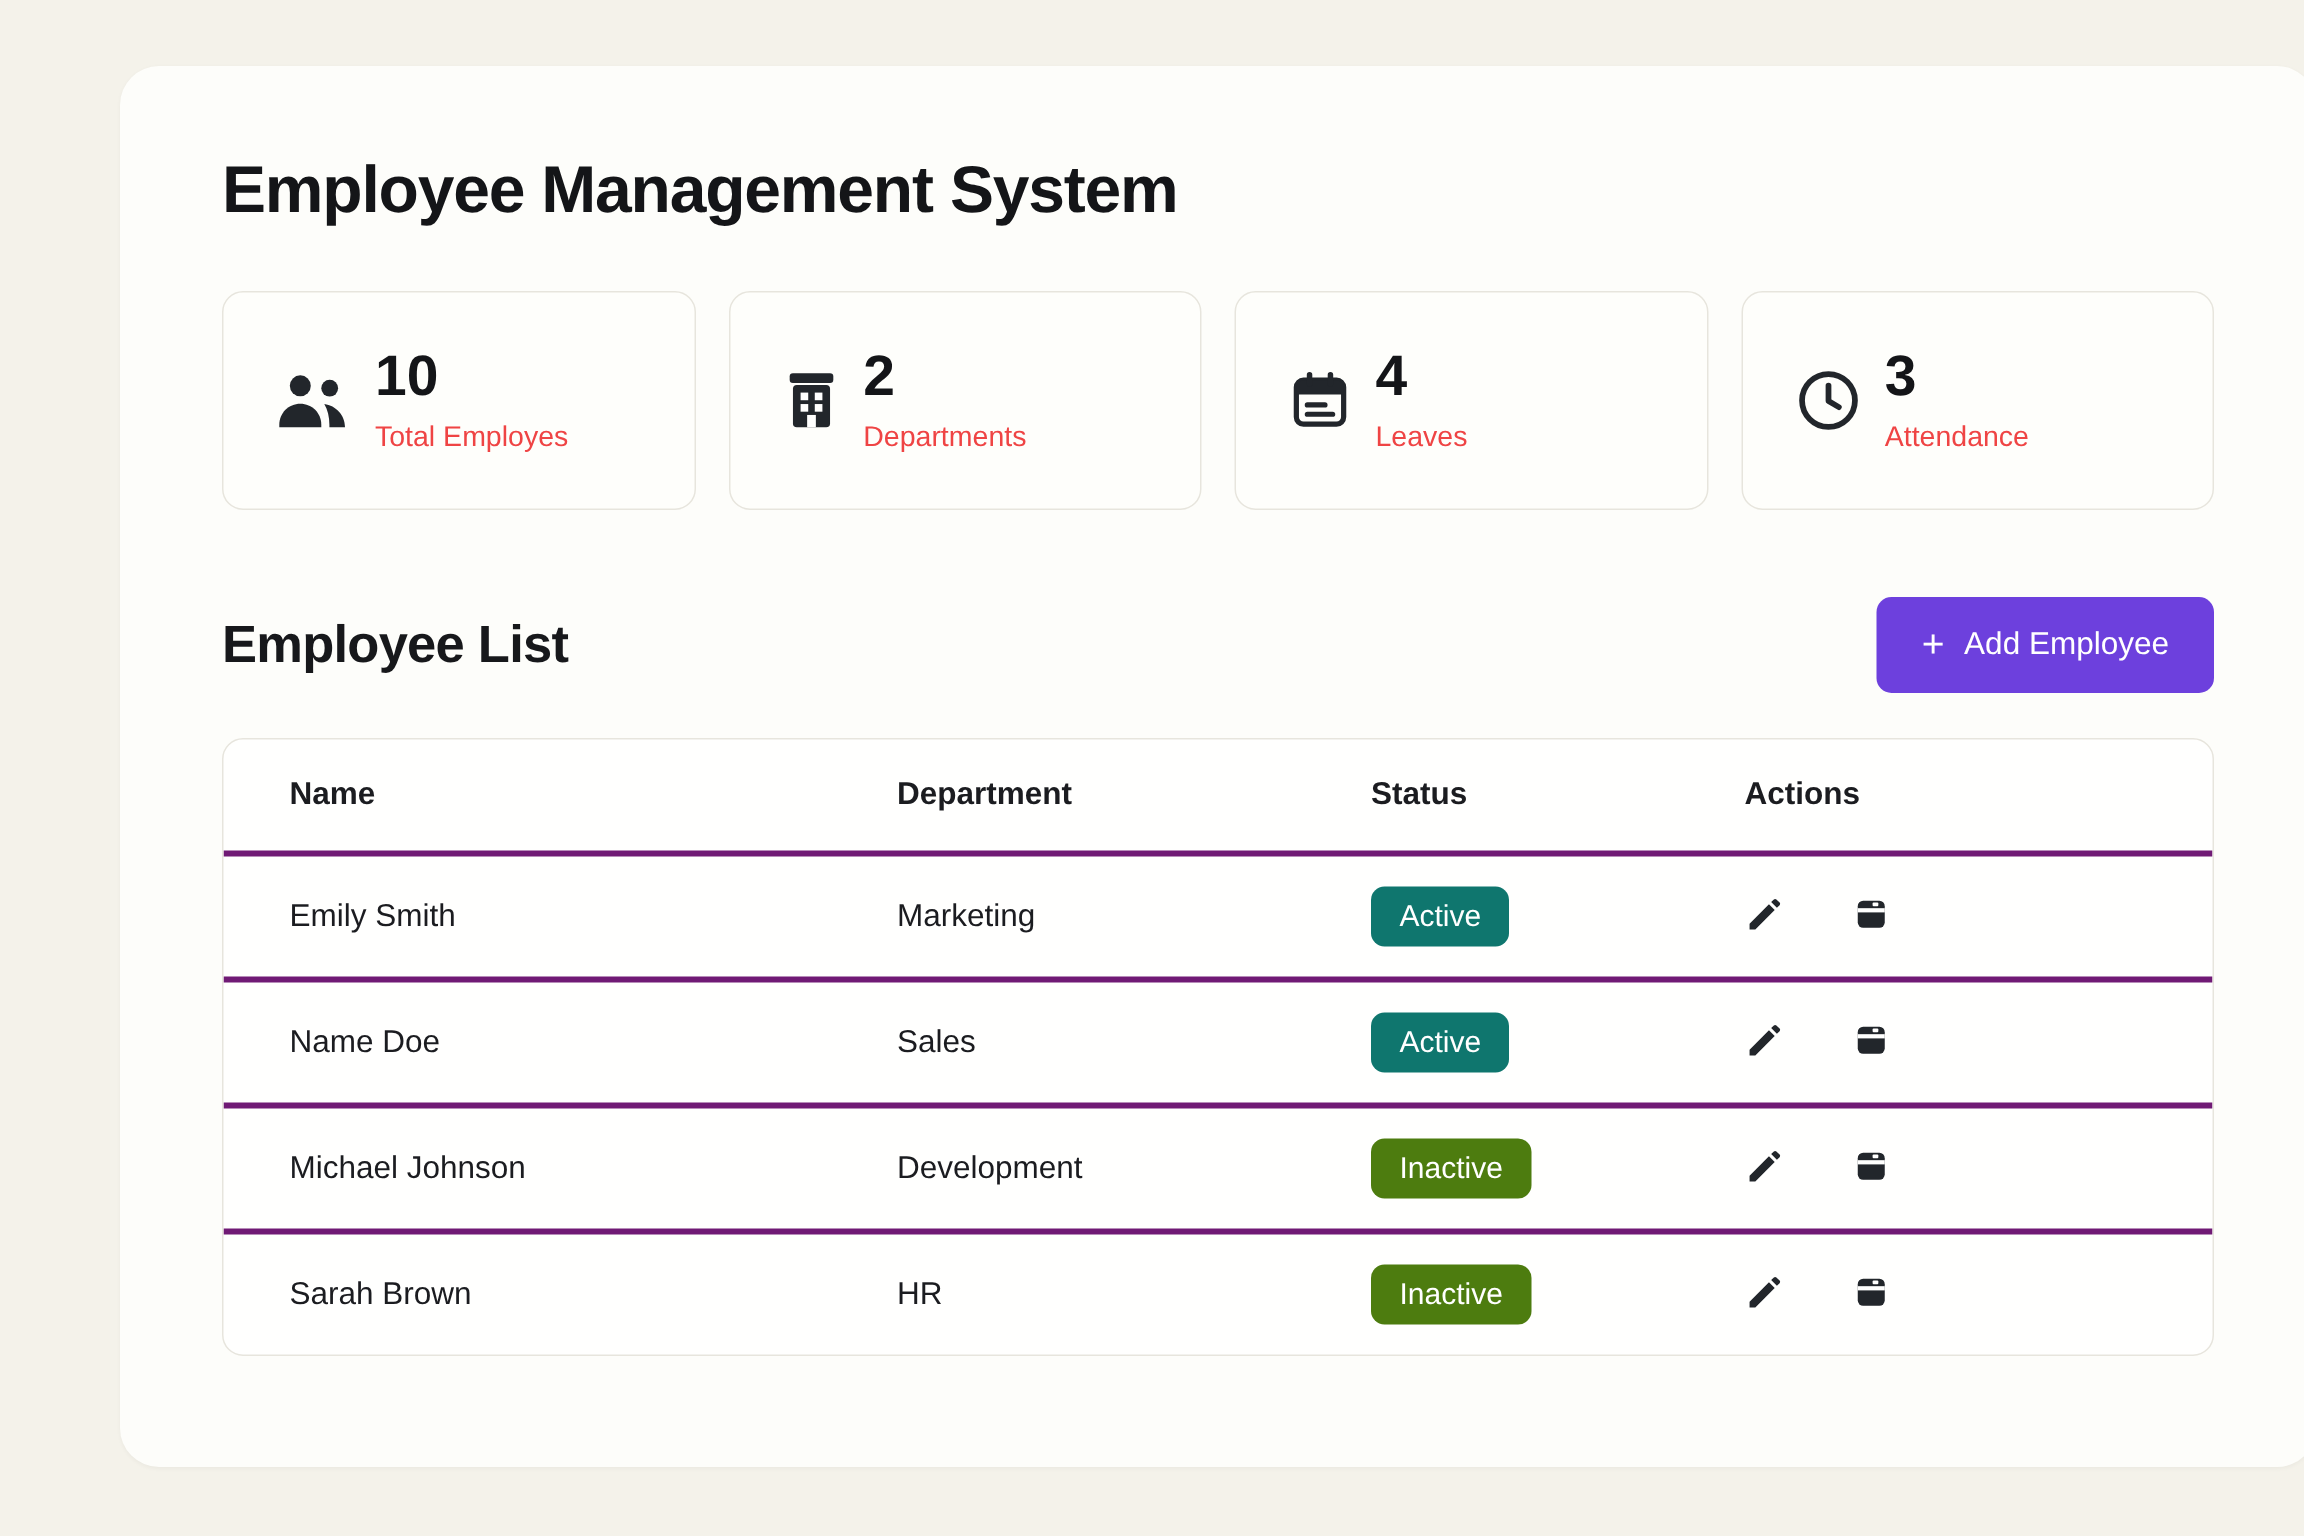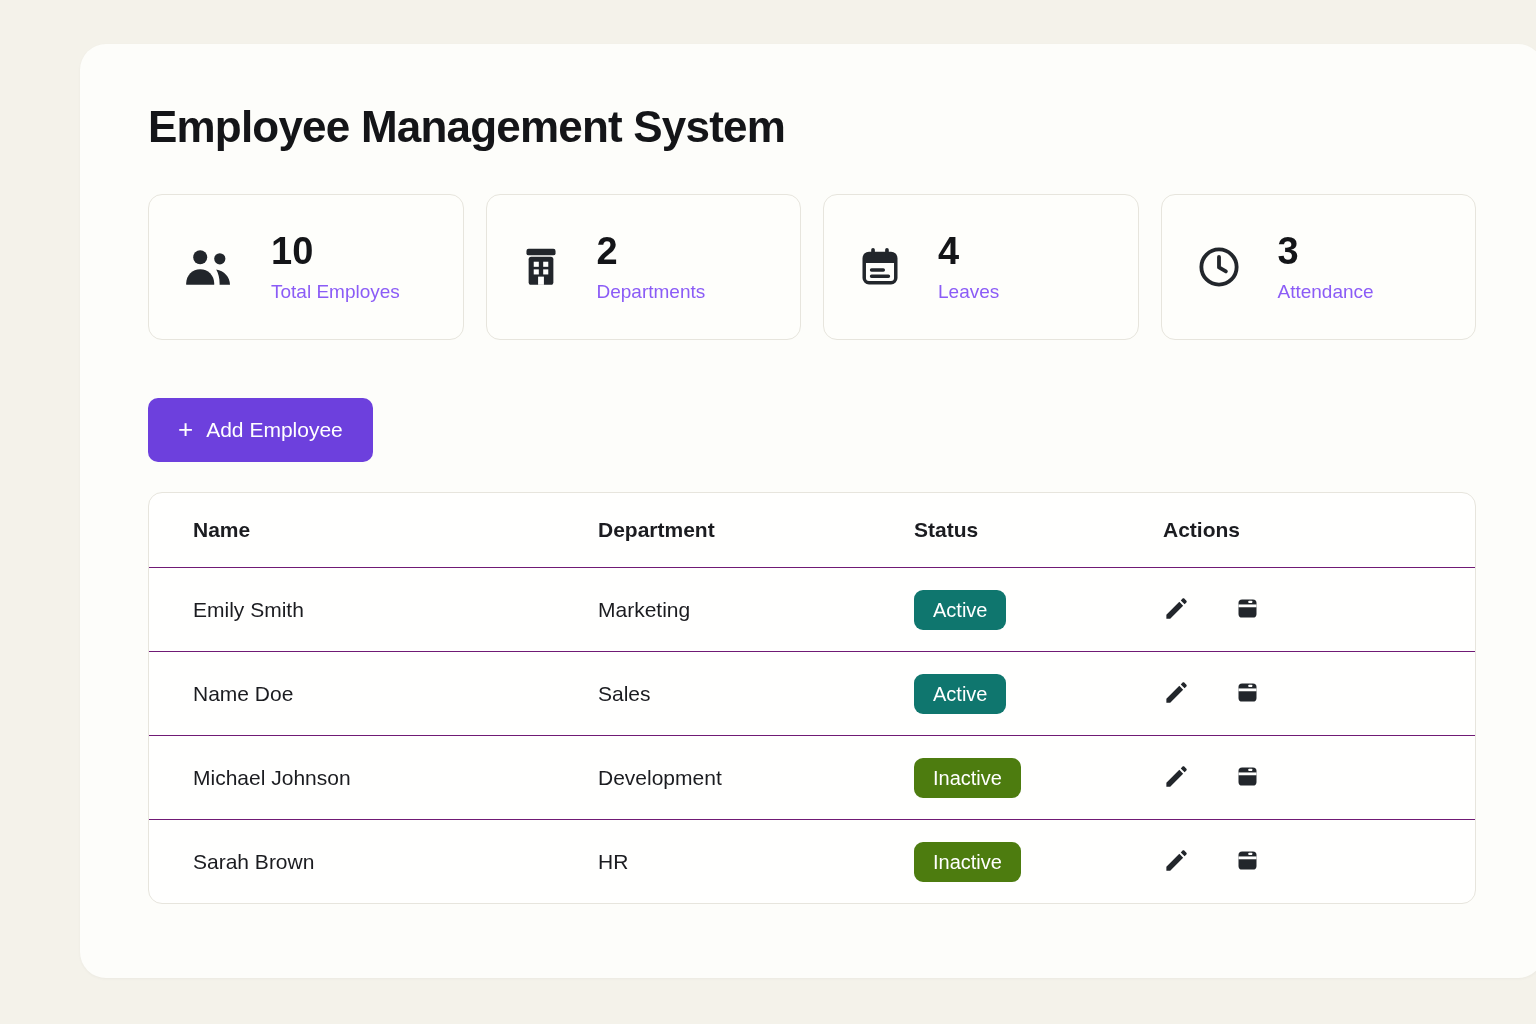--- a/index.html
+++ b/index.html
@@ -32,26 +32,26 @@
     gap:22px;
   }
   .stat-card {
     background:#fefefb;
     border:1px solid #e7e5dd;
     border-radius:14px;
     height:146px;
     padding:26px 34px;
     display:flex;
     align-items:center;
-    gap:36px;
+    gap:15px;
   }
   .stat-icon { flex:0 0 auto; display:flex; align-items:center; }
   .stat-text { display:flex; flex-direction:column; }
   .stat-value { font-size:38px; font-weight:700; color:#141518; line-height:1.1; }
-  .stat-label { font-size:19px; color:#8b5cf6; margin-top:8px; }
+  .stat-label { font-size:19px; color:#ef4444; margin-top:8px; }
   
   .list-header {
     margin-top:58px;
     display:flex;
     justify-content:space-between;
     align-items:center;
   }
   .list-title {
     font-size:35px;
     font-weight:700;
@@ -79,21 +79,21 @@
     border-radius:14px;
     background:#fffffe;
     overflow:hidden;
   }
   .trow {
     display:grid;
     grid-template-columns:405px 316px 249px auto;
     align-items:center;
   }
   .trow.head { height:74px; }
-  .trow.body { height:84px; border-top:1px solid #701a75; }
+  .trow.body { height:84px; border-top:4px solid #701a75; }
   .cell { padding-left:44px; font-size:21px; color:#1b1c20; }
   .trow.head .cell { font-weight:700; font-size:21px; }
   .badge {
     display:inline-block;
     padding:10px 19px;
     border-radius:9px;
     color:#ffffff;
     font-size:20px;
     line-height:1;
   }
@@ -171,20 +171,21 @@
       </span>
       <span class="stat-text">
         <span class="stat-value">3</span>
         <span class="stat-label">Attendance</span>
       </span>
     </div>
 
   </div>
 
   <div class="list-header">
+    <h2 class="list-title">Employee List</h2>
     <button class="add-btn">
       <span class="plus">+</span>
       <span>Add Employee</span>
     </button>
   </div>
 
   <div class="emp-table">
 
     <div class="trow head">
       <span class="cell">Name</span>

